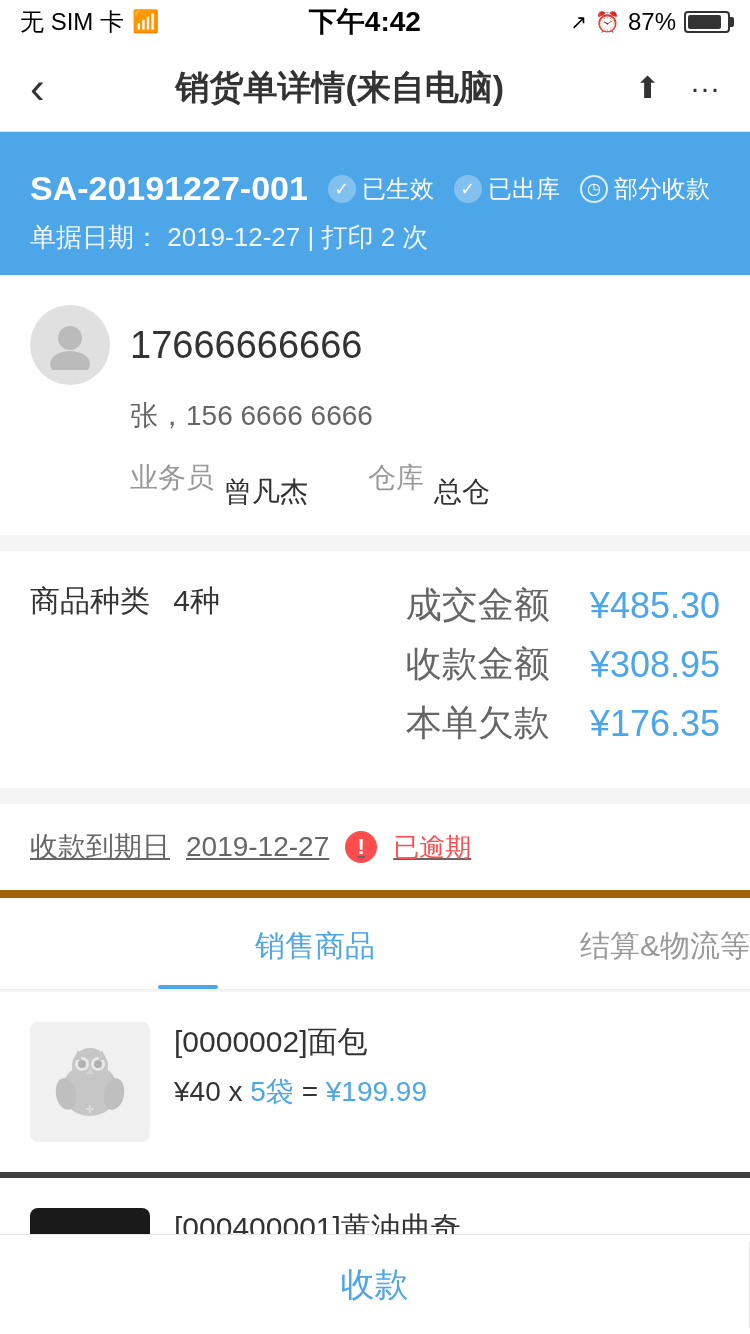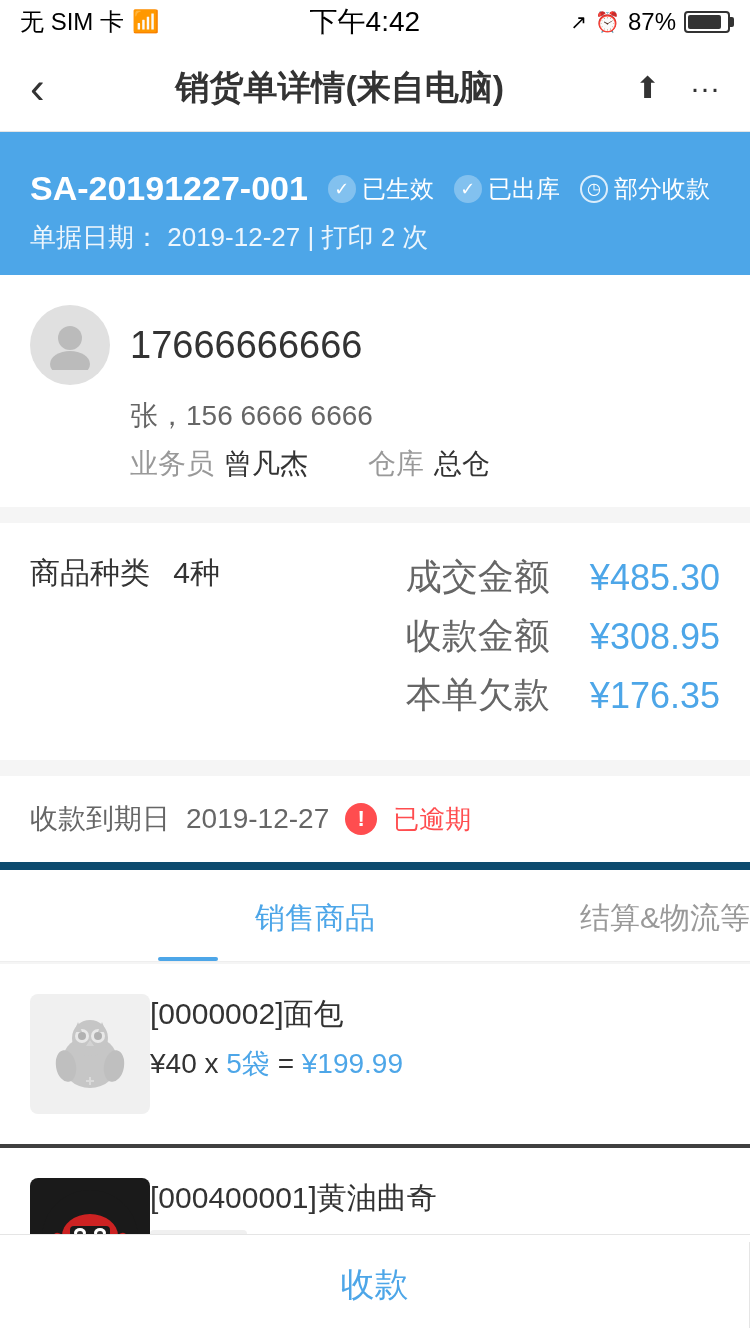--- a/index.html
+++ b/index.html
@@ -151,21 +151,21 @@
     .customer-meta {
       display: flex;
       align-items: center;
       padding-left: 100px;
       font-size: 28px;
       color: #666;
       gap: 60px;
     }
     .meta-item { display: flex; gap: 10px; align-items: center; }
     .meta-label { color: #999; }
-    .meta-value { color: #333; }
+    .meta-value { color: #333; margin-top: 28px; }
 
     
     .summary-section {
       background: #fff;
       padding: 30px;
       margin-bottom: 16px;
       display: flex;
       align-items: flex-start;
       justify-content: space-between;
     }
@@ -186,21 +186,22 @@
     
     .due-section {
       background: #fff;
       padding: 24px 30px;
       margin-bottom: 0;
       display: flex;
       align-items: center;
       gap: 16px;
       font-size: 28px;
       color: #666;
-      border-bottom: 8px solid #0c4a6e;
+      border-bottom: 8px solid #a16207;
+      text-decoration: underline;
     }
     .overdue-badge {
       background: #ff4d4f;
       color: #fff;
       border-radius: 50%;
       width: 32px; height: 32px;
       display: flex; align-items: center; justify-content: center;
       font-size: 22px;
       font-weight: bold;
       flex-shrink: 0;
@@ -238,21 +239,22 @@
 
     
     .products-section {
       background: #fff;
       margin-top: 2px;
     }
     .product-item {
       display: flex;
       align-items: flex-start;
       padding: 30px;
-      border-bottom: 4px solid #404040;
+      border-bottom: 6px solid #404040;
+      gap: 24px;
     }
     .product-thumb {
       width: 120px; height: 120px;
       background: #f0f0f0;
       border-radius: 8px;
       flex-shrink: 0;
       display: flex; align-items: center; justify-content: center;
       overflow: hidden;
     }
     .product-thumb-ninja {
@@ -310,21 +312,21 @@
     }
   </style>
 </head>
 <body>
 
 <div class="status-bar">
   <div class="status-left">
     <span>无 SIM 卡</span>
     <span class="wifi-icon">📶</span>
   </div>
-  <div style="font-weight:400;font-size:28px;">下午4:42</div>
+  <div style="font-weight:700;font-size:28px;">下午4:42</div>
   <div class="status-right">
     <span style="font-size:20px;">↗</span>
     <span style="font-size:20px;">⏰</span>
     <span>87%</span>
     <div class="battery">
       <div class="battery-fill"></div>
     </div>
   </div>
 </div>
 

